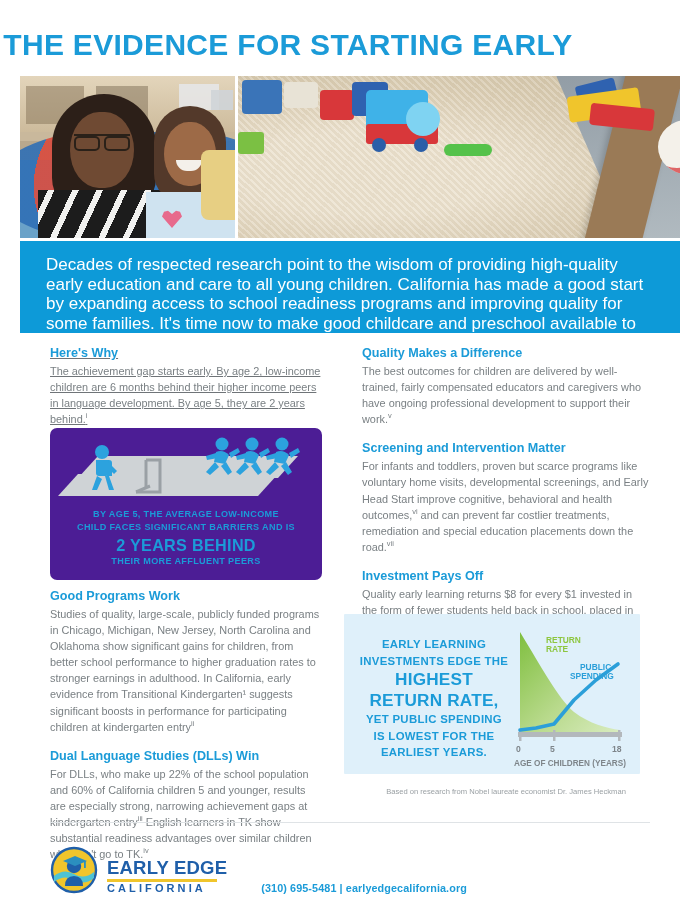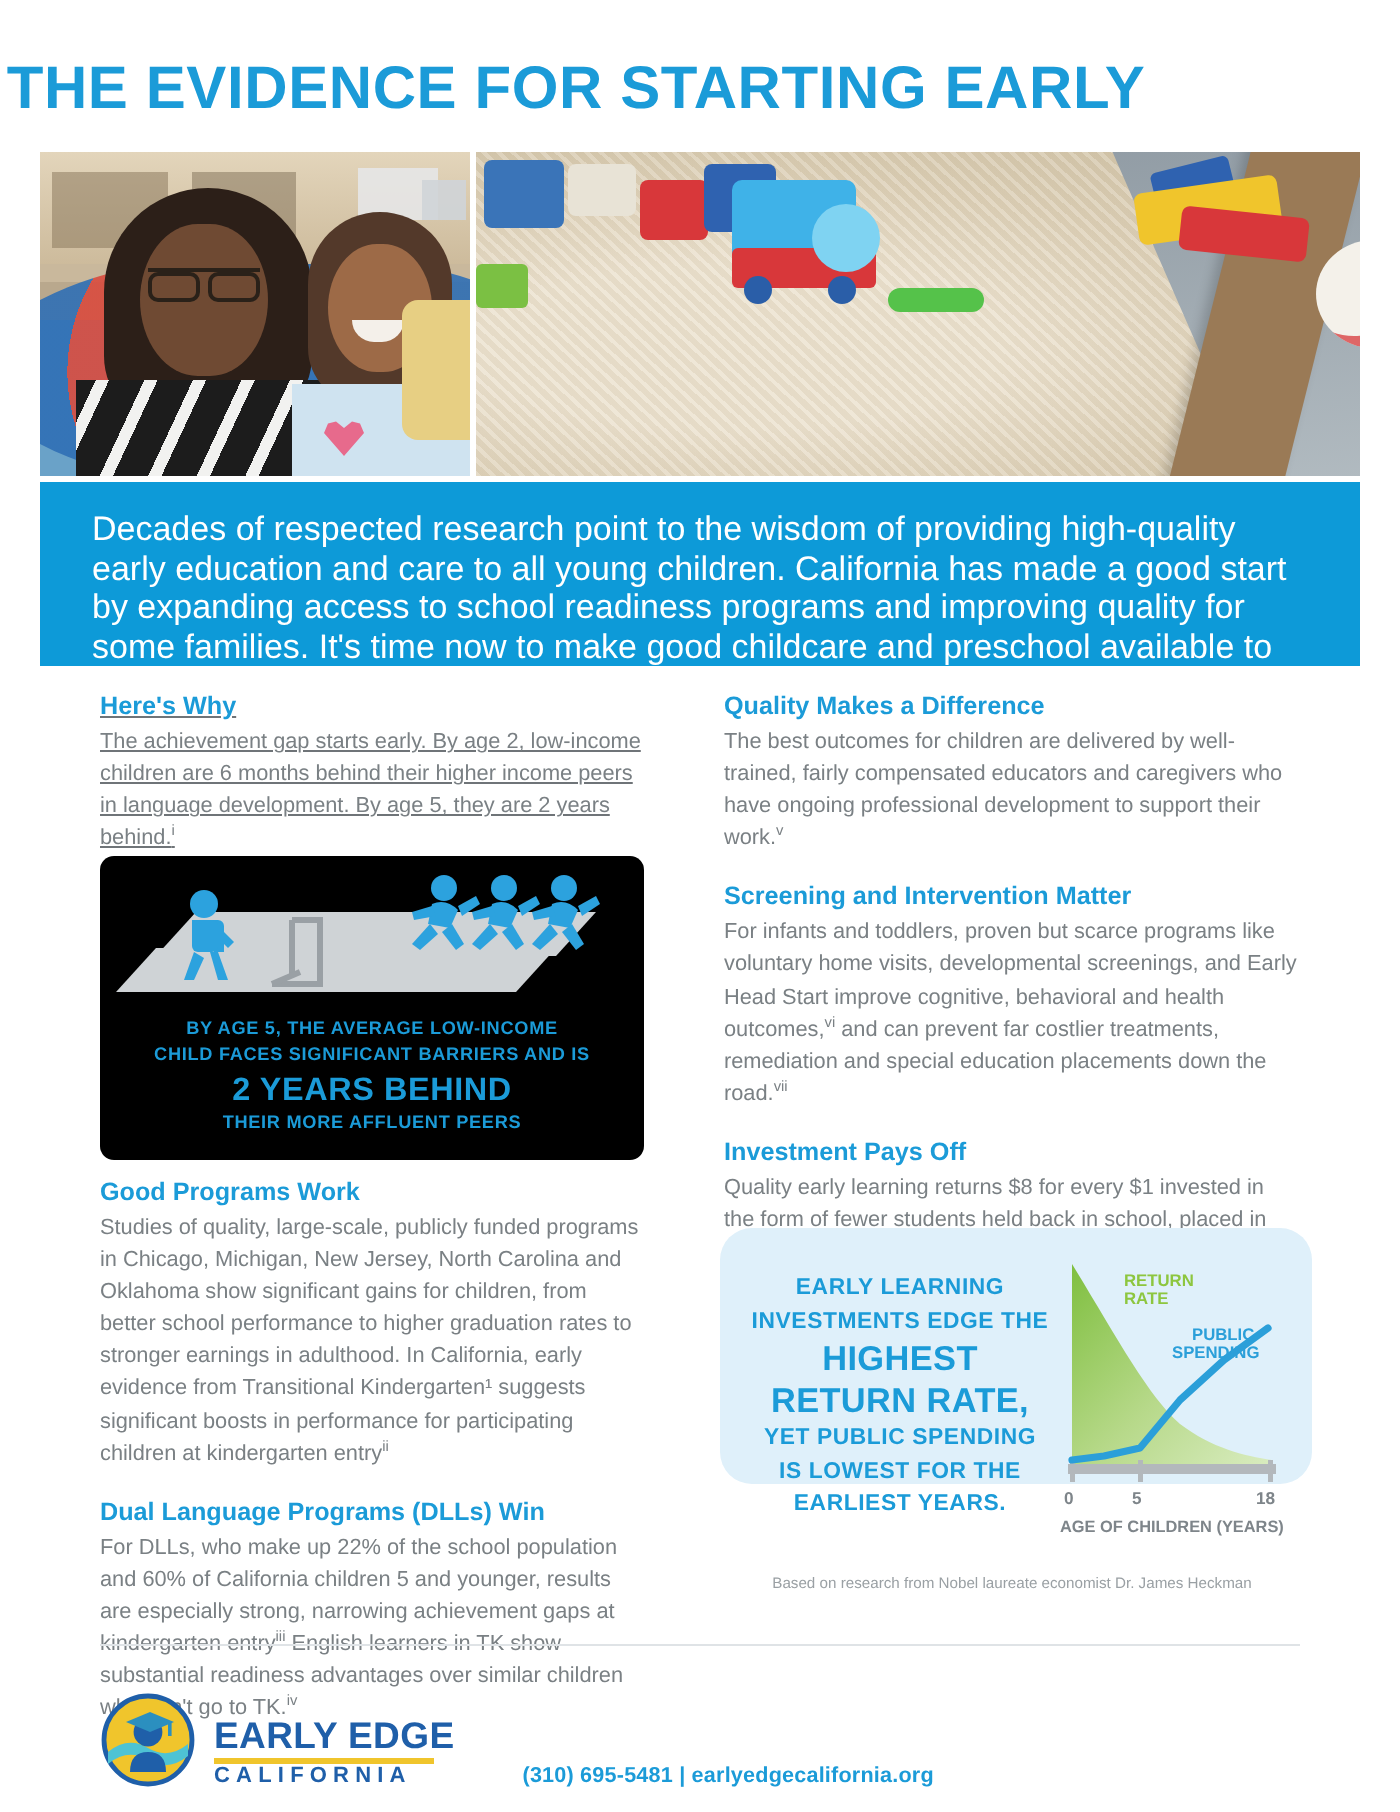--- a/index.html
+++ b/index.html
@@ -102,34 +102,34 @@
   }
   p.body{
     margin:0 0 13px 0;font-size:10.9px;line-height:16.1px;color:#7a8084;
   }
   p.body sup{font-size:7.4px;line-height:0;vertical-align:super;}
   .sec{margin-bottom:0;}
 
   
   .callout{
     position:absolute;left:50px;top:428px;width:272px;height:152px;
-    background:#000000;border-radius:7px;
+    background:#4c1d95;border-radius:7px;
   }
   .track-svg{position:absolute;left:0;top:6px;width:272px;height:72px;}
   .callout-text{
     position:absolute;left:0;top:80px;width:272px;text-align:center;color:#1b9bd8;
   }
   .ct-1{font-size:9.1px;font-weight:bold;letter-spacing:.35px;line-height:13px;}
   .ct-2{font-size:16.2px;font-weight:bold;letter-spacing:.3px;line-height:20px;margin-top:1px;}
   .ct-3{font-size:9.1px;font-weight:bold;letter-spacing:.35px;line-height:13px;}
 
   
   .chartbox{
-    position:absolute;left:360px;top:614px;width:296px;height:128px;
-    background:#dff0fa;border-radius:16px;
+    position:absolute;left:344px;top:614px;width:296px;height:160px;
+    background:#dff0fa;border-radius:1px;
   }
   .chart-head{
     position:absolute;left:10px;top:22px;width:160px;text-align:center;color:#1b9bd8;
   }
   .chl{font-size:11.4px;font-weight:bold;letter-spacing:.3px;line-height:16.5px;}
   .chl.big{font-size:17.2px;line-height:21px;letter-spacing:.2px;}
   .chart-svg{position:absolute;left:168px;top:14px;width:124px;height:142px;}
   .chart-credit{
     position:absolute;left:358px;top:787px;width:296px;text-align:center;
     font-size:7.6px;color:#9aa0a4;
@@ -263,21 +263,21 @@
       <div class="ct-3">THEIR MORE AFFLUENT PEERS</div>
     </div>
   </div>
 
   <div style="position:absolute;left:50px;top:588px;width:272px;">
     <div class="sec">
       <h3 class="head">Good Programs Work</h3>
       <p class="body"><span>Studies of quality, large-scale, publicly funded programs in Chicago, Michigan, New Jersey, North Carolina and Oklahoma show significant gains for children, from better school performance to higher graduation rates to stronger earnings in adulthood. In California, early evidence from Transitional Kindergarten¹ suggests significant boosts in performance for participating children at kindergarten entry</span><sup>ii</sup></p>
     </div>
     <div class="sec">
-      <h3 class="head">Dual Language Programs (DLLs) Win</h3>
+      <h3 class="head">Dual Language Studies (DLLs) Win</h3>
       <p class="body"><span>For DLLs, who make up 22% of the school population and 60% of California children 5 and younger, results are especially strong, narrowing achievement gaps at kindergarten entry</span><sup>iii</sup><span> English learners in TK show substantial readiness advantages over similar children who don't go to TK.</span><sup>iv</sup></p>
     </div>
   </div>
 
   <div class="col-right">
     <div class="sec">
       <h3 class="head">Quality Makes a Difference</h3>
       <p class="body"><span>The best outcomes for children are delivered by well-trained, fairly compensated educators and caregivers who have ongoing professional development to support their work.</span><sup>v</sup></p>
     </div>
     <div class="sec">

